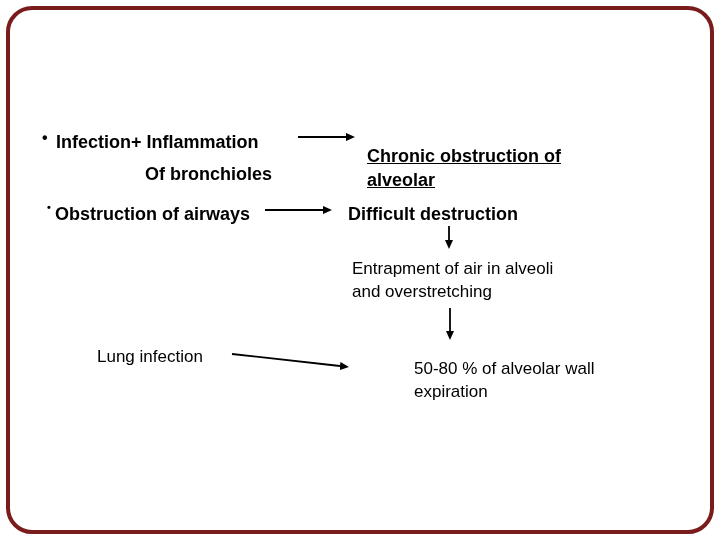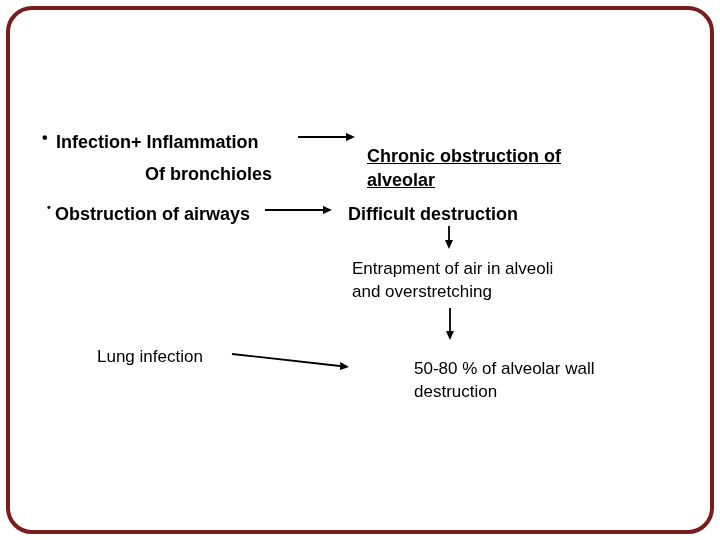--- a/index.html
+++ b/index.html
@@ -52,21 +52,21 @@
 
   <div class="txt sz-reg" style="left:352px; top:257px;">
     <div>Entrapment of air in alveoli</div>
     <div>and overstretching</div>
   </div>
 
   <span class="txt sz-reg" style="left:97px; top:345px;">Lung infection</span>
 
   <div class="txt sz-reg" style="left:367px; top:357px;margin-left:47px;">
     <div>50-80 % of alveolar wall</div>
-    <div>destruction</div>
+    <div>expiration</div>
   </div>
 
   <svg class="arrows-svg" width="720" height="540" viewBox="0 0 720 540">
     <defs>
       <marker id="ah" markerWidth="5" markerHeight="4.5" refX="0" refY="2.25" orient="auto" markerUnits="strokeWidth">
         <path d="M0,0 L5,2.25 L0,4.5 Z" fill="#000000"></path>
       </marker>
     </defs>
     <line x1="298" y1="137" x2="346" y2="137" stroke="#000" stroke-width="1.8" marker-end="url(#ah)"></line>
     <line x1="265" y1="210" x2="323" y2="210" stroke="#000" stroke-width="1.8" marker-end="url(#ah)"></line>

